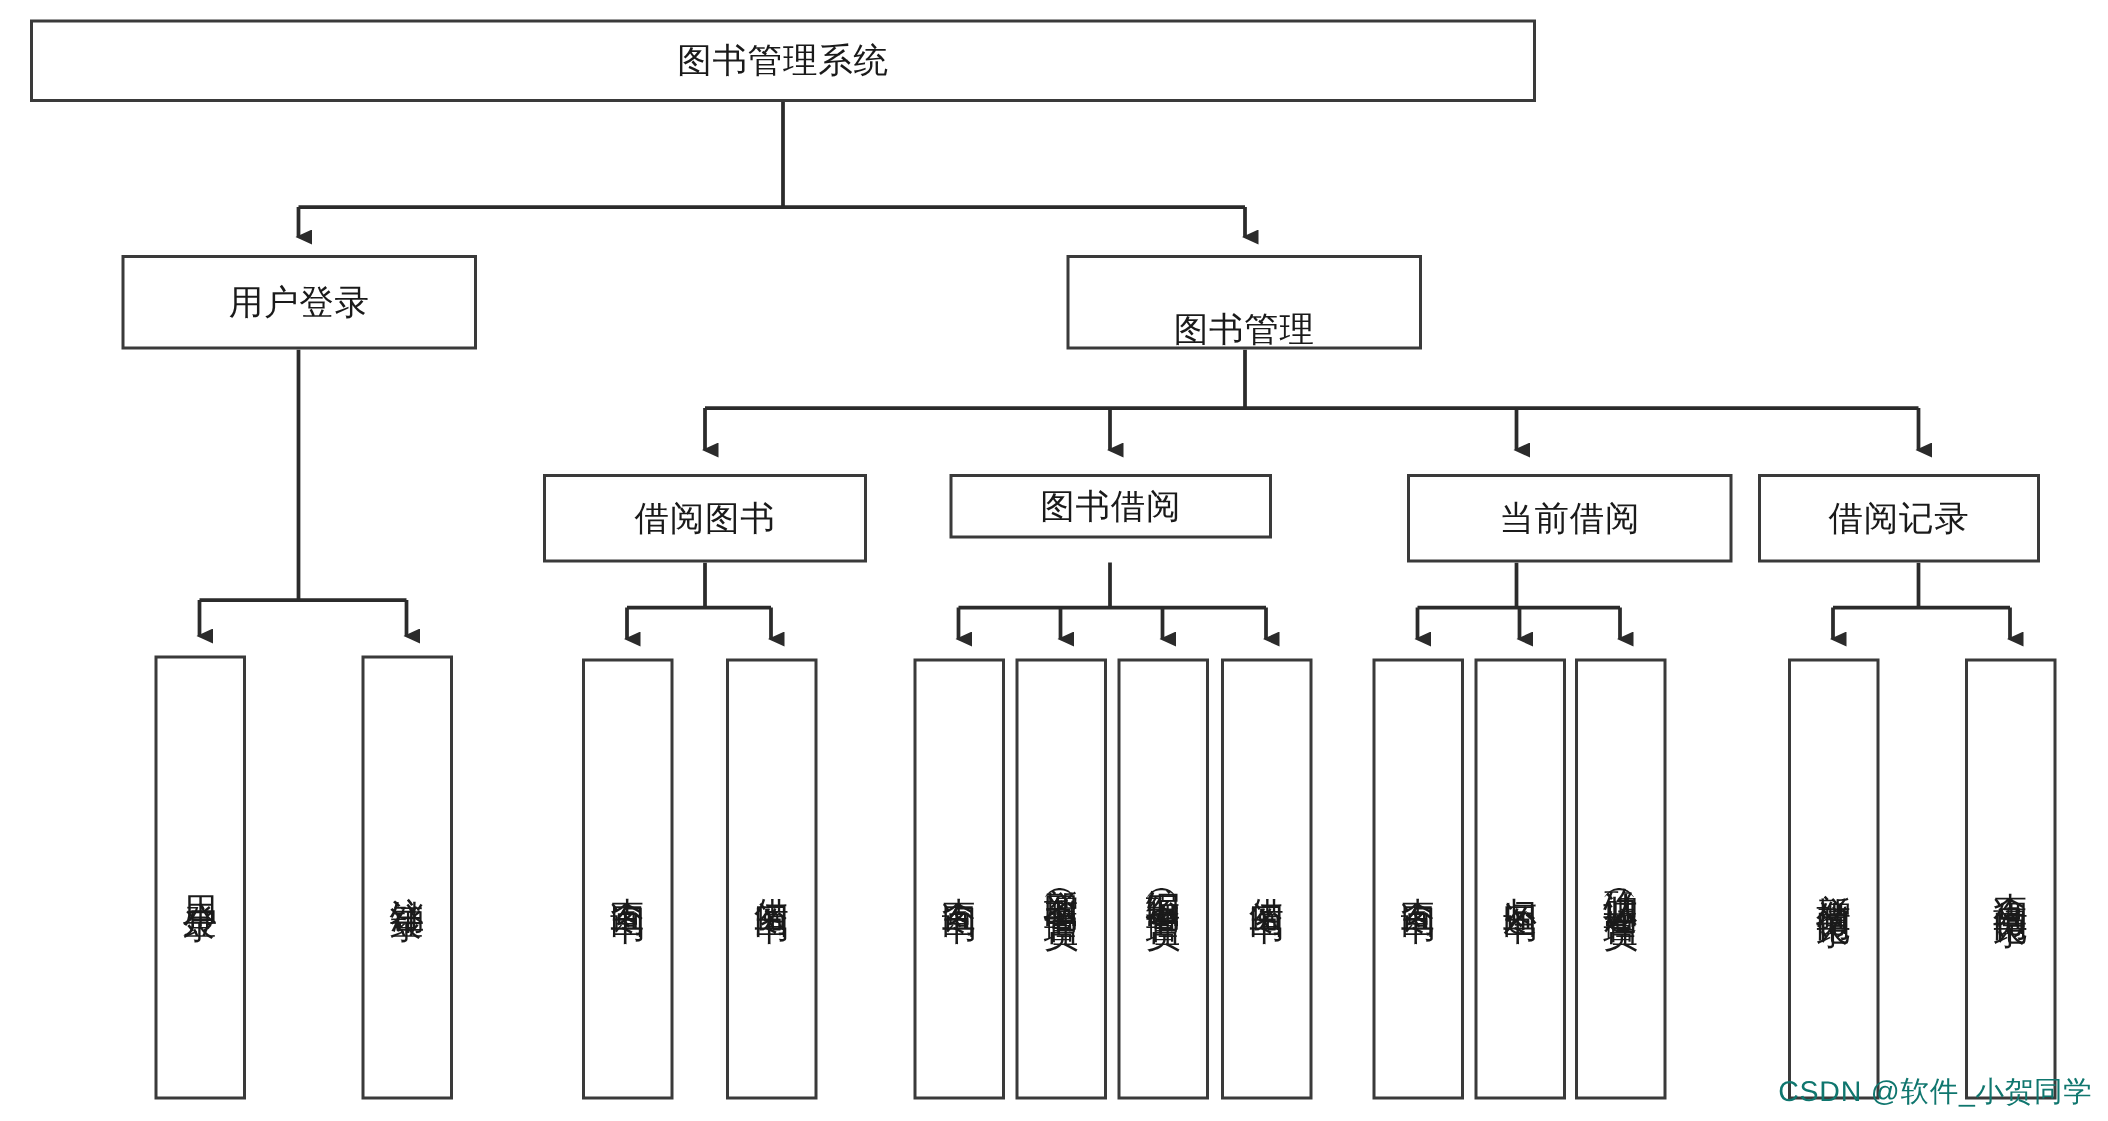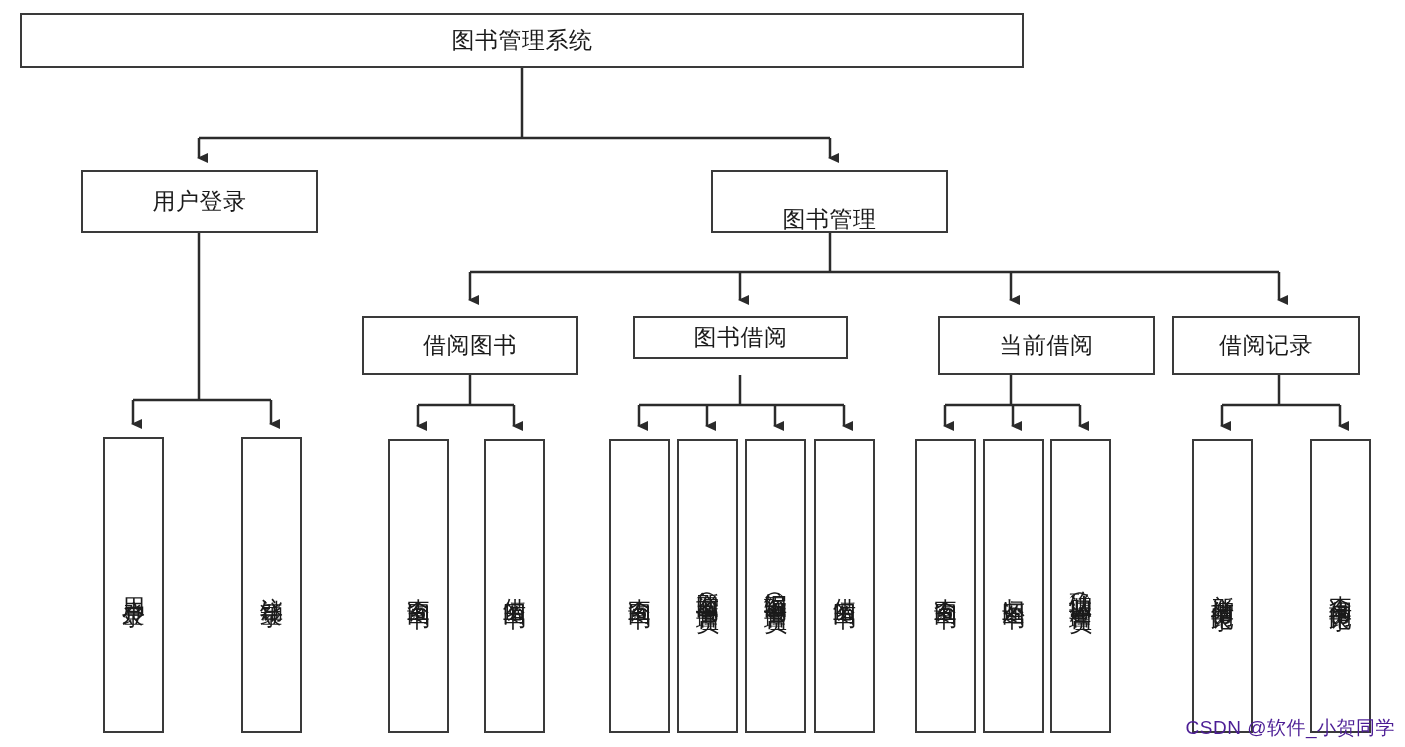--- a/index.html
+++ b/index.html
@@ -54,21 +54,21 @@
     text-orientation: upright;
     white-space: nowrap;
     line-height: 1.08;
     letter-spacing: 3px;
   }
   .watermark {
     position: absolute;
     right: 10px;
     bottom: 6px;
     font-size: 19px;
-    color: #4c1d95;
+    color: #0f766e;
     white-space: nowrap;
     letter-spacing: 0.5px;
   }
 </style>
 </head>
 <body>
 
 <div id="diagram-root">
 
   <svg class="edges" viewBox="0 0 1405 747">

